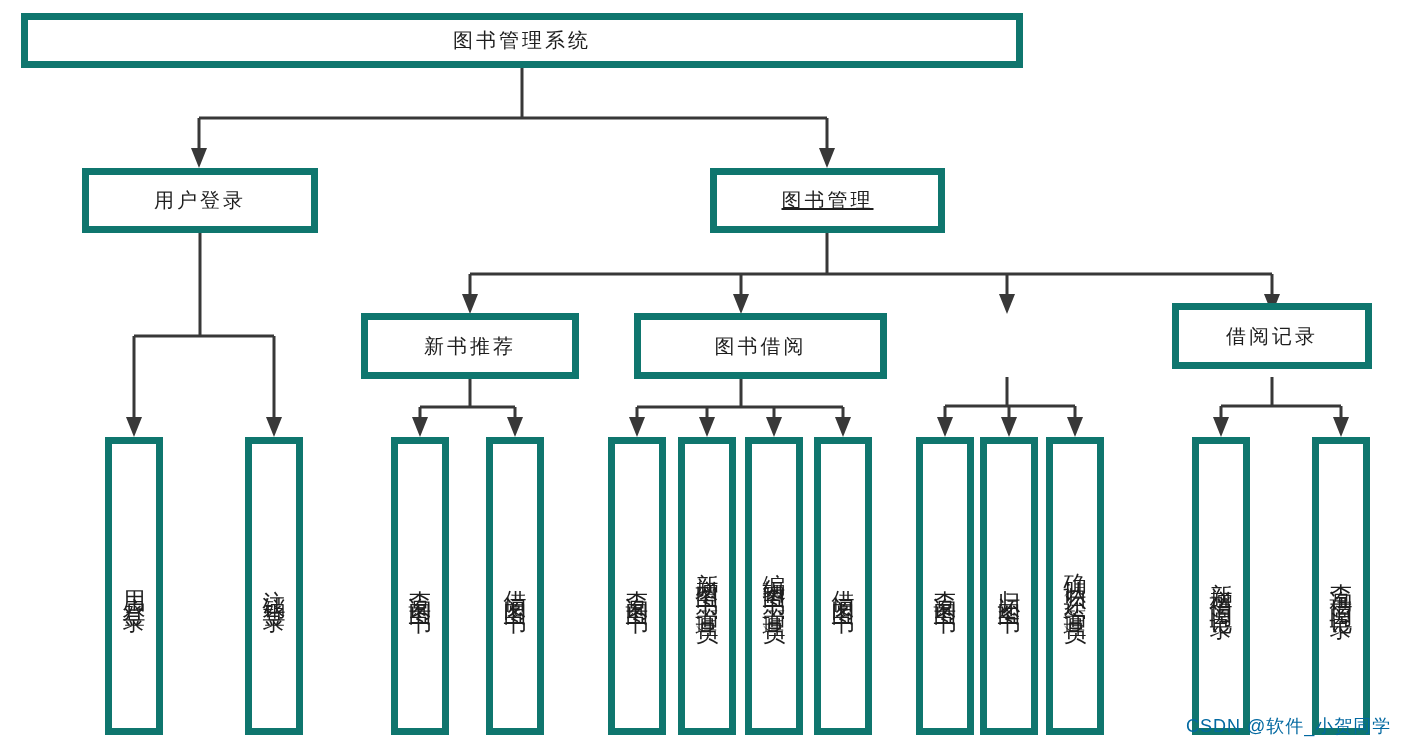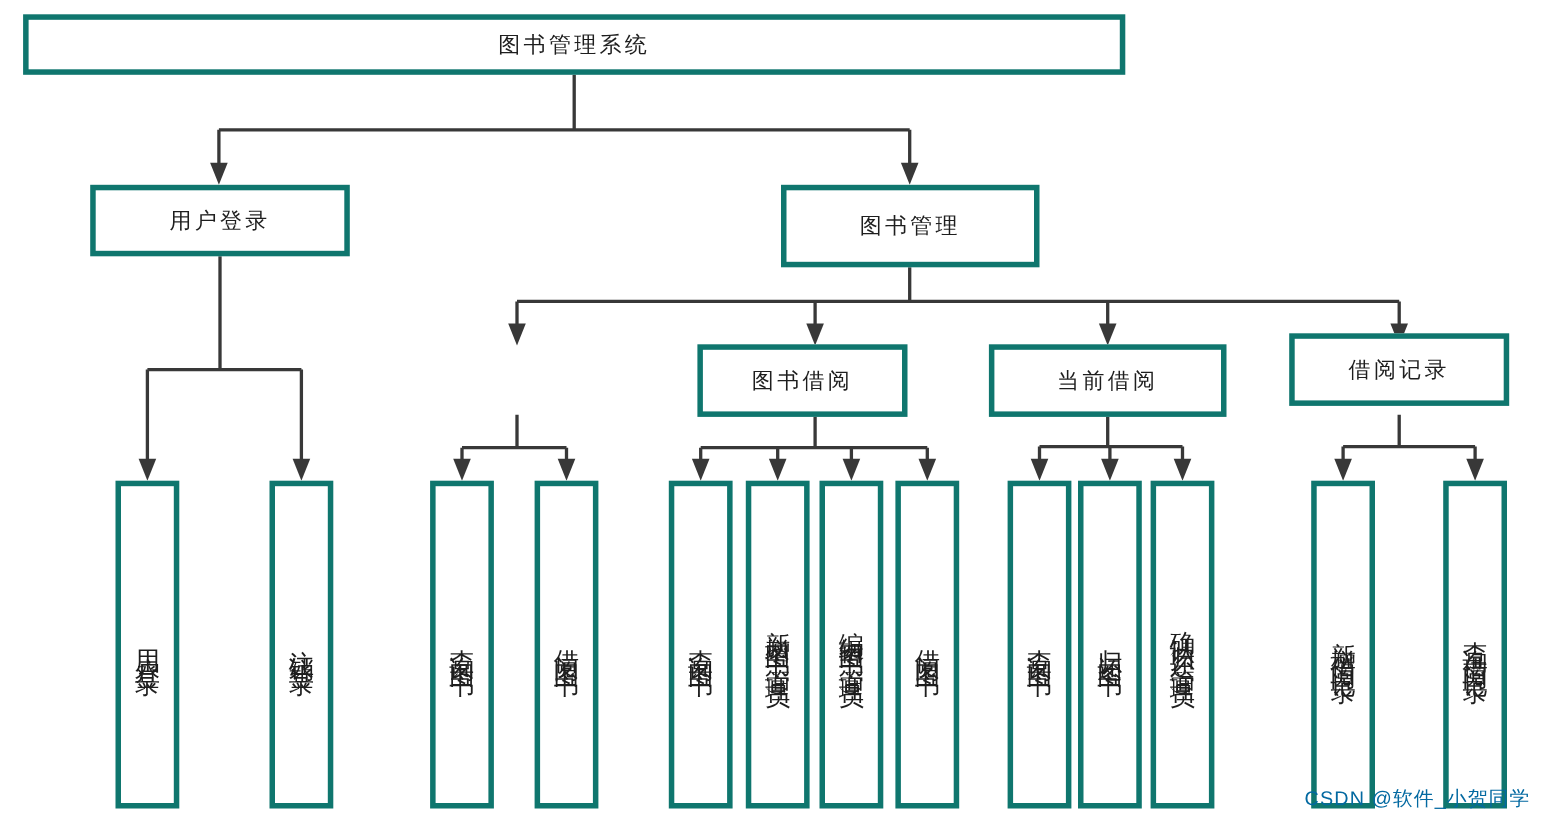--- a/index.html
+++ b/index.html
@@ -19,21 +19,21 @@
     position: absolute;
     left: 0; top: 0;
     width: 1405px;
     height: 747px;
     z-index: 1;
   }
   .node {
     position: absolute;
     box-sizing: border-box;
     background: #ffffff;
-    border: 5px solid #0f766e;
+    border: 7px solid #0f766e;
     display: flex;
     align-items: center;
     justify-content: center;
     color: #1e1e1e;
     z-index: 2;
   }
   .hlabel {
     font-size: 20px;
     letter-spacing: 3px;
     white-space: nowrap;
@@ -43,24 +43,24 @@
     text-orientation: mixed;
     font-size: 23px;
     letter-spacing: 7px;
     line-height: 1;
     white-space: nowrap;
   }
   
   .n-root            { left: 21px;   top: 13px;  width: 1002px; height: 55px; }
   
   .n-user-login      { left: 82px;   top: 168px; width: 236px;  height: 65px; }
-  .n-book-mgmt       { left: 710px;  top: 168px; width: 235px;  height: 75px; }
+  .n-book-mgmt       { left: 710px;  top: 168px; width: 235px;  height: 65px; text-decoration: underline; }
   
   .n-new-book-rec    { left: 361px;  top: 313px; width: 218px;  height: 66px; }
-  .n-book-borrow     { left: 634px;  top: 313px; width: 191px;  height: 66px; }
+  .n-book-borrow     { left: 634px;  top: 313px; width: 253px;  height: 66px; }
   .n-current-borrow  { left: 899px;  top: 313px; width: 216px;  height: 66px; }
   .n-borrow-record   { left: 1172px; top: 303px; width: 200px;  height: 66px; }
   
   .leaf              { top: 437px; width: 58px; height: 298px; }
   .n-leaf-user-login     { left: 105px; }
   .n-leaf-logout         { left: 245px; }
   .n-leaf-rec-query      { left: 391px; }
   .n-leaf-rec-borrow     { left: 486px; }
   .n-leaf-bb-query       { left: 608px; }
   .n-leaf-bb-add         { left: 678px; }
@@ -141,26 +141,26 @@
     <span class="hlabel">图书管理系统</span>
   </div>
 
   <div class="node n-user-login">
     <span class="hlabel">用户登录</span>
   </div>
   <div class="node n-book-mgmt">
     <span class="hlabel">图书管理</span>
   </div>
 
+  <div class="node n-new-book-rec">
+    <span class="hlabel">新书推荐</span>
+  </div>
   <div class="node n-book-borrow">
     <span class="hlabel">图书借阅</span>
   </div>
-  <div class="node n-current-borrow">
-    <span class="hlabel">当前借阅</span>
-  </div>
   <div class="node n-borrow-record">
     <span class="hlabel">借阅记录</span>
   </div>
 
   <div class="node leaf n-leaf-user-login">
     <span class="vlabel">用户登录</span>
   </div>
   <div class="node leaf n-leaf-logout">
     <span class="vlabel">注销登录</span>
   </div>

